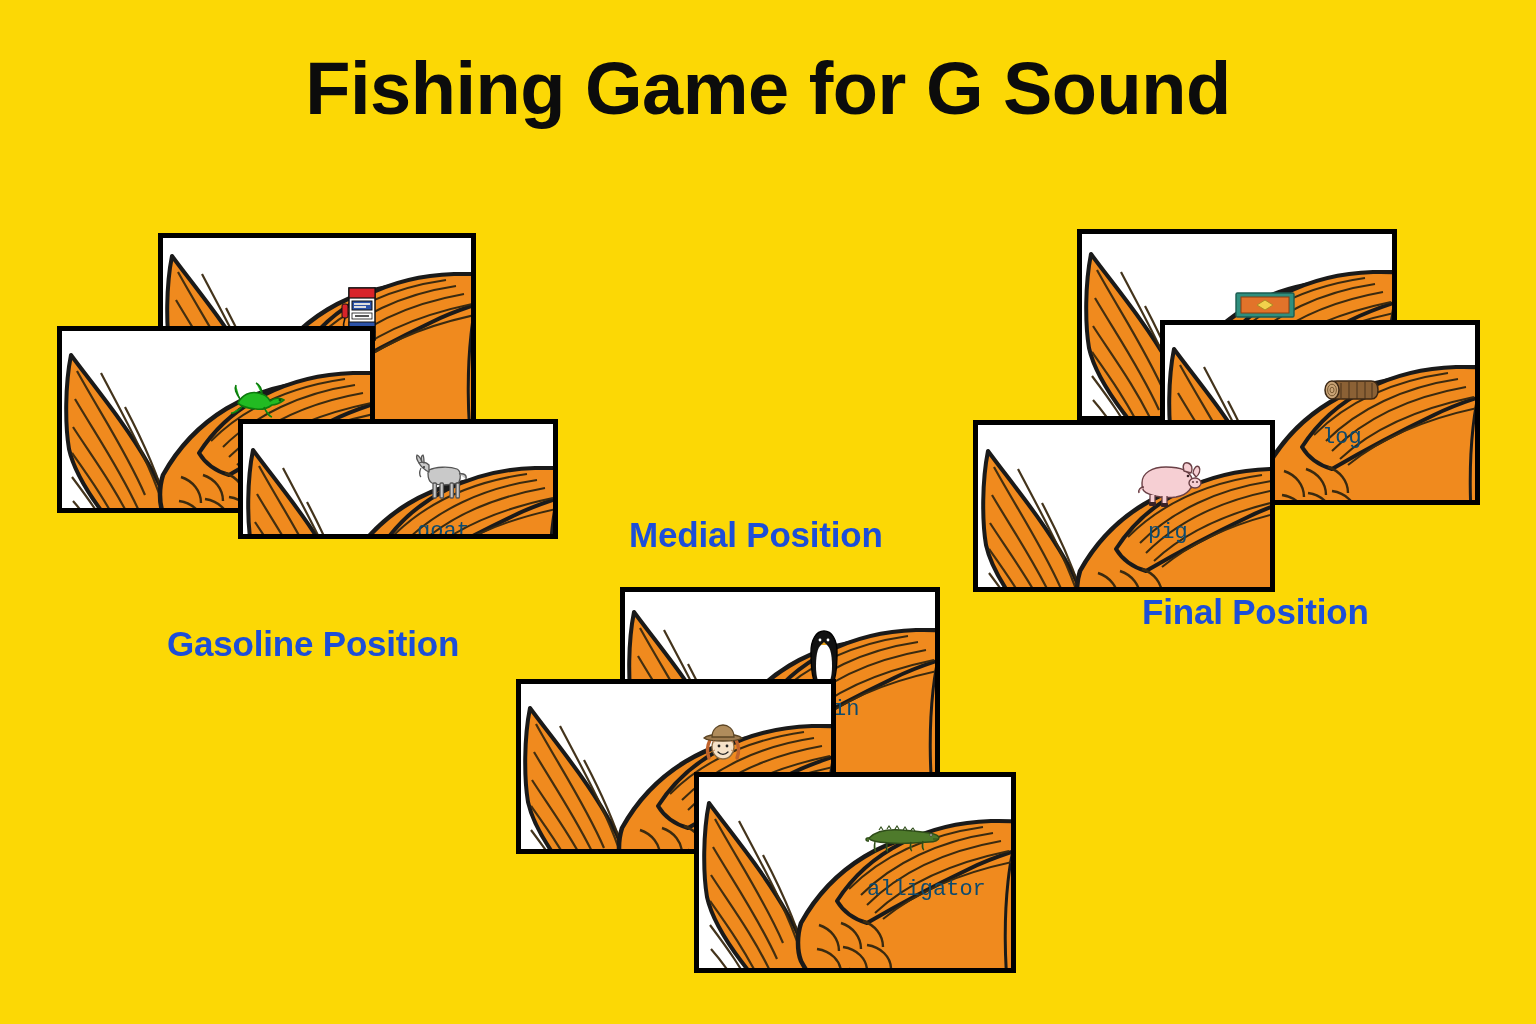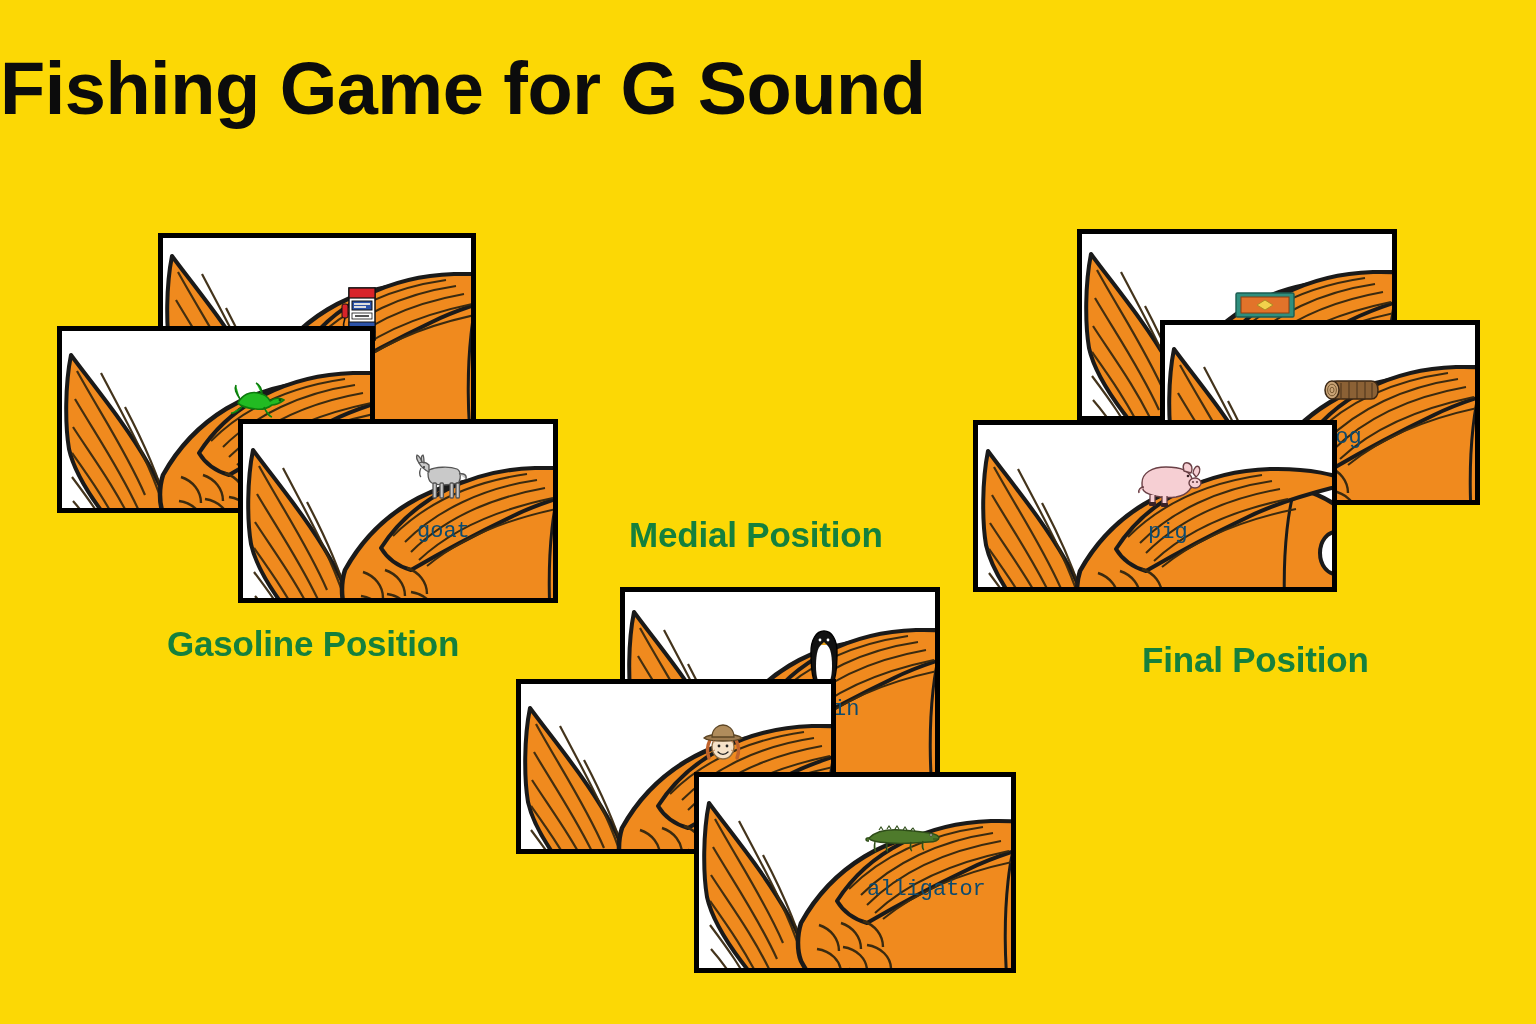--- a/index.html
+++ b/index.html
@@ -11,39 +11,39 @@
     font-family: "Liberation Sans", sans-serif;
     overflow: hidden;
     position: relative;
   }
 
   #page-title {
     position: absolute;
     top: 52px;
     left: 0;
     width: 1536px;
-    text-align: left;
+    text-align: center;
     font-size: 74px;
     font-weight: bold;
     color: #0c0c0c;
     letter-spacing: -0.5px;
     line-height: 1.0;
   }
 
   .group-label {
     position: absolute;
     font-size: 35px;
     font-weight: bold;
-    color: #15803d;
+    color: #1d4ed8;
     white-space: nowrap;
     letter-spacing: -0.2px;
   }
   #label-initial { left: 167px; top: 624px; }
   #label-medial  { left: 629px; top: 515px; }
-  #label-final   { left: 1142px; top: 640px; }
+  #label-final   { left: 1142px; top: 592px; }
 
   
   .card {
     position: absolute;
     background: #ffffff;
     border: 5px solid #000000;
     overflow: hidden;
   }
 
   
@@ -65,31 +65,31 @@
   }
 
   .pic {
     position: absolute;
     z-index: 5;
   }
 
   
   #card-gas    { left: 158px;  top: 233px; width: 318px; height: 197px; z-index: 3; }
   #card-gecko  { left: 57px;   top: 326px; width: 318px; height: 187px; z-index: 4; }
-  #card-goat   { left: 238px;  top: 419px; width: 320px; height: 184px; z-index: 5; }
+  #card-goat   { left: 238px;  top: 419px; width: 320px; height: 120px; z-index: 5; }
 
   
   #card-penguin   { left: 620px; top: 587px; width: 320px; height: 192px; z-index: 3; }
   #card-scarecrow { left: 516px; top: 679px; width: 320px; height: 175px; z-index: 4; }
   #card-alligator { left: 694px; top: 772px; width: 322px; height: 201px; z-index: 5; }
 
   
   #card-rug  { left: 1077px; top: 229px; width: 320px; height: 192px; z-index: 3; }
   #card-log  { left: 1160px; top: 320px; width: 320px; height: 185px; z-index: 4; }
-  #card-pig  { left: 973px;  top: 420px; width: 364px; height: 172px; z-index: 5; }
+  #card-pig  { left: 973px;  top: 420px; width: 302px; height: 172px; z-index: 5; }
 </style>
 </head>
 <body style="background: rgb(252, 216, 5);">
 
 <div id="page-title">Fishing Game for G Sound</div>
 
 <div class="group-label" id="label-initial">Gasoline Position</div>
 <div class="group-label" id="label-medial">Medial Position</div>
 <div class="group-label" id="label-final">Final Position</div>
 

